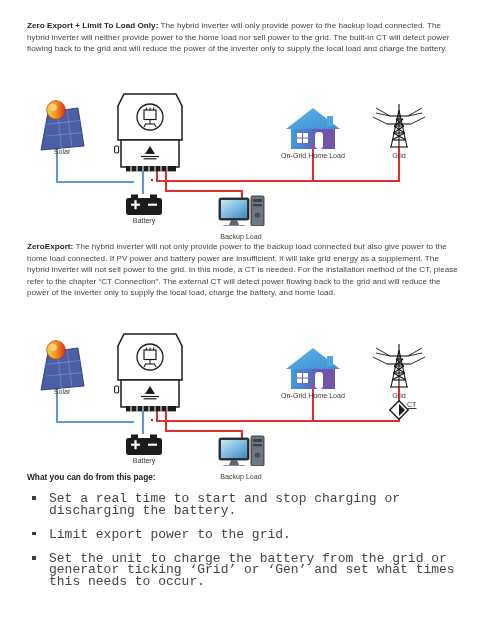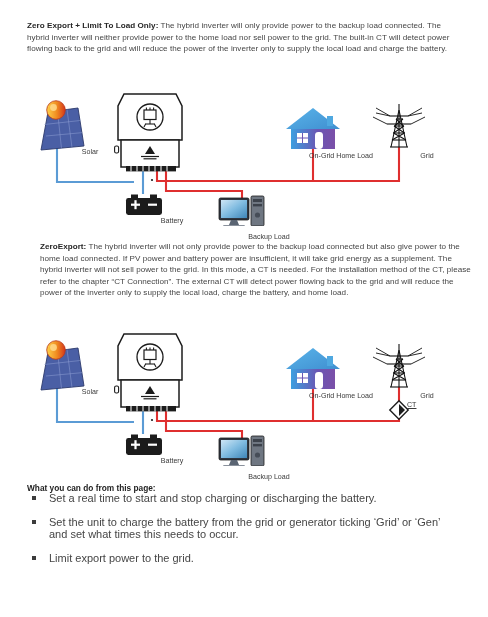--- a/index.html
+++ b/index.html
@@ -17,58 +17,58 @@
   .para{
     position:absolute;
     font-size:8.1px;
     line-height:11.6px;
     color:#454545;
     text-align:left;
     letter-spacing:0.005em;
   }
   .para b{color:#262626;font-weight:bold;}
   #para1{left:27px;top:12px;width:434px;}
-  #para2{left:27px;top:233px;width:434px;margin-left:13px;}
+  #para2{left:27px;top:233px;width:434px;}
 
   
   #whatTitle{
-    position:absolute;left:27px;top:483px;
+    position:absolute;left:27px;top:472px;
     font-size:8.3px;font-weight:bold;color:#232323;
   }
   #bullets{
     position:absolute;left:27px;top:493px;width:434px;
     margin:0;padding:0;list-style:none;
   }
   #bullets li{
     position:relative;
     padding-left:22px;
-    font-size:11px;
+    font-size:13px;
     line-height:11.6px;
     color:#454545;
     margin-bottom:12.5px;
+    font-family:Liberation Mono, monospace;
   }
   #bullets li .sq{
     position:absolute;left:5px;top:3.2px;
     width:3.6px;height:3.6px;background:#3c3c3c;
   }
 
   
   .diagram{position:absolute;left:0;width:488px;}
   #diagram1{top:86px;height:140px;}
   #diagram2{top:326px;height:140px;}
   .diagram svg{display:block;}
 
   .dlabel{
     position:absolute;
     font-size:7.1px;
     color:#3a3a3a;
     white-space:nowrap;
     text-align:center;
     transform:translateX(-50%);
-    margin-left:28px;
   }
   .ctlabel{
     position:absolute;
     font-size:7.1px;
     color:#3a3a3a;
     white-space:nowrap;
   }
 </style>
 </head>
 <body>
@@ -402,17 +402,17 @@
     <div class="dlabel" style="left:241px;top:147px;">Backup Load</div>
     <div class="dlabel" style="left:313px;top:66px;">On-Grid Home Load</div>
     <div class="dlabel" style="left:399px;top:66px;">Grid</div>
     <div class="ctlabel" style="left:407px;top:75px;text-decoration:underline;">CT</div>
   </div>
 
   <div id="whatTitle">What you can do from this page:</div>
   <ul id="bullets">
     <li><span class="sq"></span><span>Set a real time to start and stop charging or discharging the battery.</span></li>
     <li><span class="sq"></span></li>
+    <li><span class="sq"></span><span>Limit export power to the grid.</span></li>
     <li><span class="sq"></span><span>Set the unit to charge the battery from the grid or generator ticking ‘Grid’ or ‘Gen’ and set what times this needs to occur.</span></li>
-    <li><span class="sq"></span><span>Limit export power to the grid.</span></li>
   </ul>
 
 </div>
 
 </body></html>

